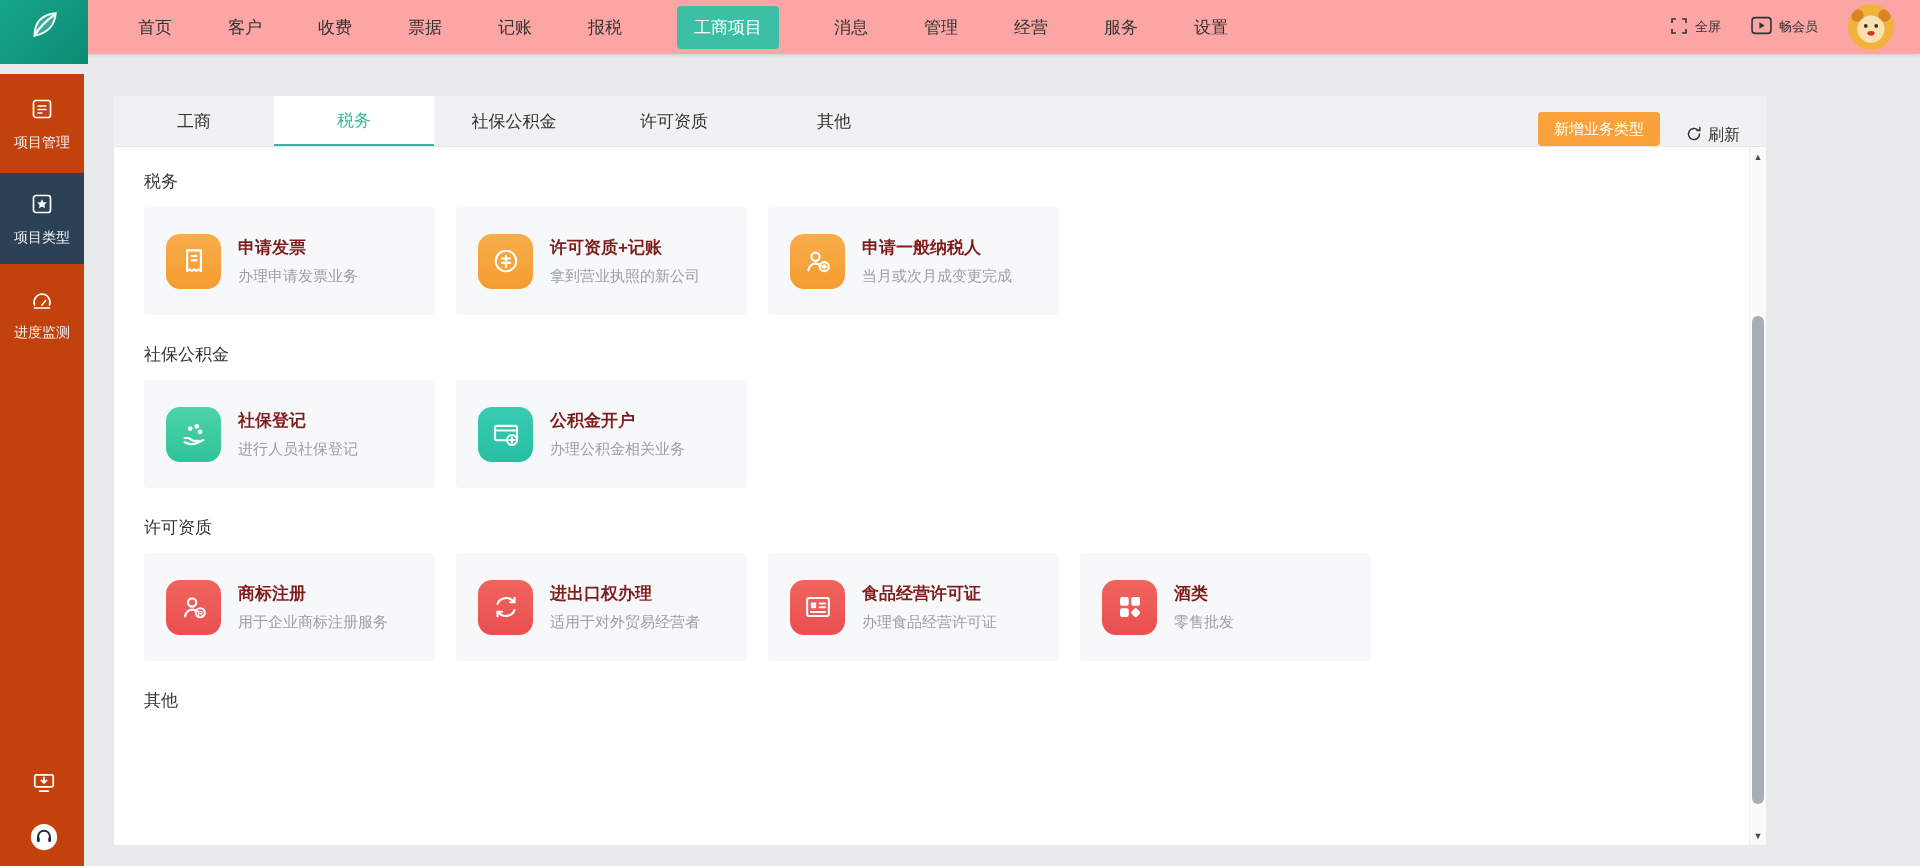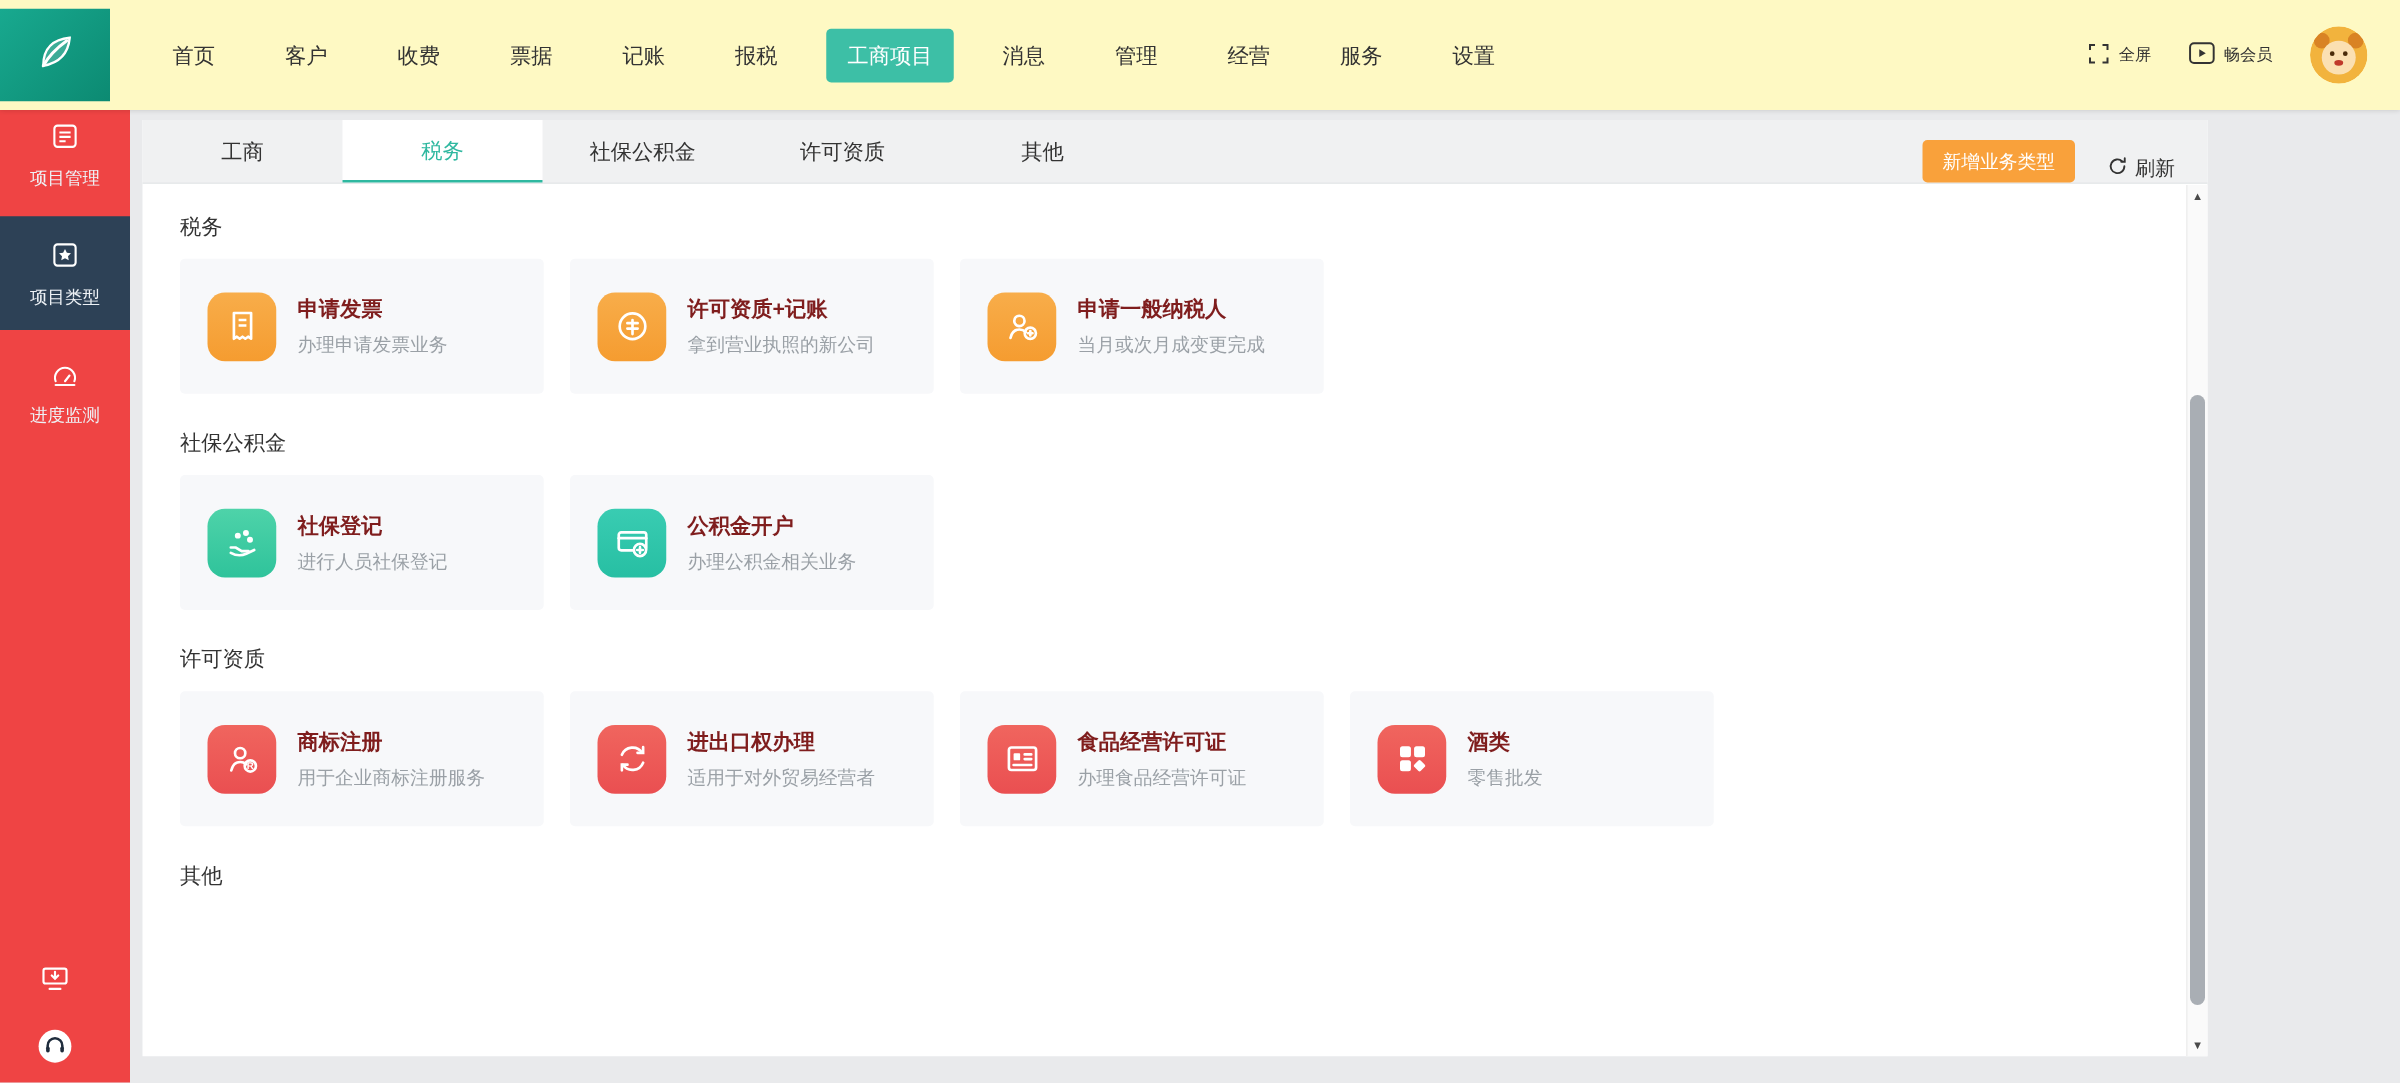--- a/index.html
+++ b/index.html
@@ -1,32 +1,32 @@
 <!DOCTYPE html>
 <html><head>
 <meta charset="utf-8">
 <style>
   *{box-sizing:border-box;margin:0;padding:0}
   html,body{width:1920px;height:866px;overflow:hidden;background:#e9eaec;
     font-family:"Liberation Sans","DejaVu Sans",sans-serif;}
 
   
-  .topnav{position:fixed;top:0;left:0;width:1920px;height:88px;background:#fef9c3;
+  .topnav{position:fixed;top:0;left:0;width:1920px;height:54px;background:#fca5a5;
     display:flex;align-items:center;z-index:20;box-shadow:0 1px 4px rgba(0,0,0,.14)}
   .logo{width:88px;height:74px;flex:none;background:linear-gradient(135deg,#18a98f,#0c8a72);
     display:flex;align-items:center;justify-content:center;cursor:pointer}
   .nav-menu{display:flex;align-items:center;margin-left:22px}
   .nav-item{font-size:17px;color:#333;padding:10px 28px;cursor:pointer;white-space:nowrap;border-radius:4px}
-  .nav-item.active{background:#3dbfa6;color:#fff;padding:10px 17px;margin:0 11px}
+  .nav-item.active{background:#3dbfa6;color:#fff;padding:10px 17px;margin:0 27px}
   .nav-right{margin-left:auto;display:flex;align-items:center;gap:30px;padding-right:26px}
   .nav-util{display:flex;align-items:center;gap:7px;font-size:13px;color:#333;cursor:pointer}
   .avatar{width:46px;height:46px;border-radius:50%;overflow:hidden;cursor:pointer;flex:none}
 
   
-  .sidebar{position:fixed;top:74px;left:0;width:104px;height:792px;background:#ef4444;z-index:10}
+  .sidebar{position:fixed;top:74px;left:0;width:84px;height:792px;background:#c2410c;z-index:10}
   .side-item{display:flex;flex-direction:column;align-items:center;gap:10px;
     padding:19px 0 17px;color:#eef2f6;font-size:14px;cursor:pointer;margin-top:4px}
   .side-item.active{background:#2d4156}
   .side-bottom{position:absolute;bottom:14px;left:0;width:88px;display:flex;
     flex-direction:column;align-items:center;gap:26px}
   .side-bottom .sb-icn{cursor:pointer;display:flex}
 
   
   .main{position:fixed;left:88px;top:74px;width:1832px;height:792px;background:#e9eaec}
   .card-panel{position:absolute;left:26px;top:22px;width:1652px;height:749px;background:#fff}

